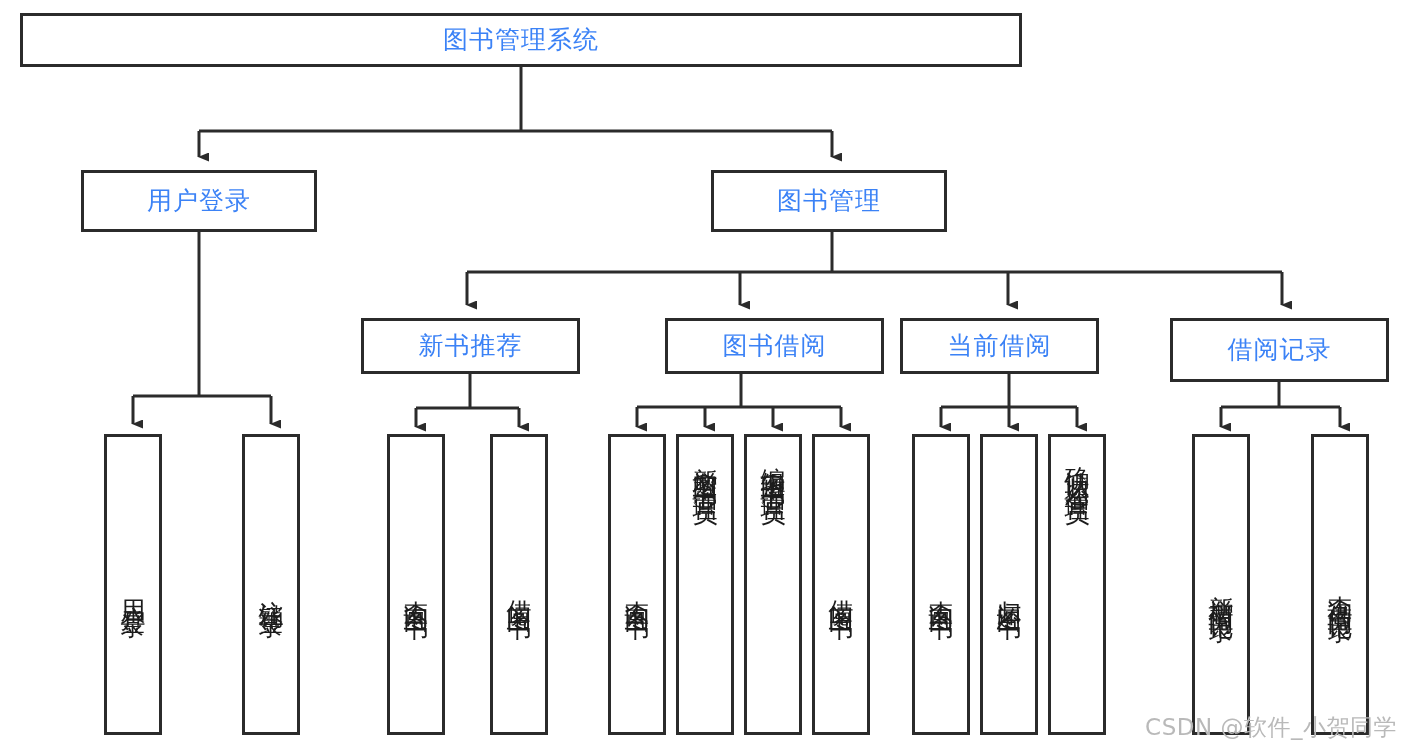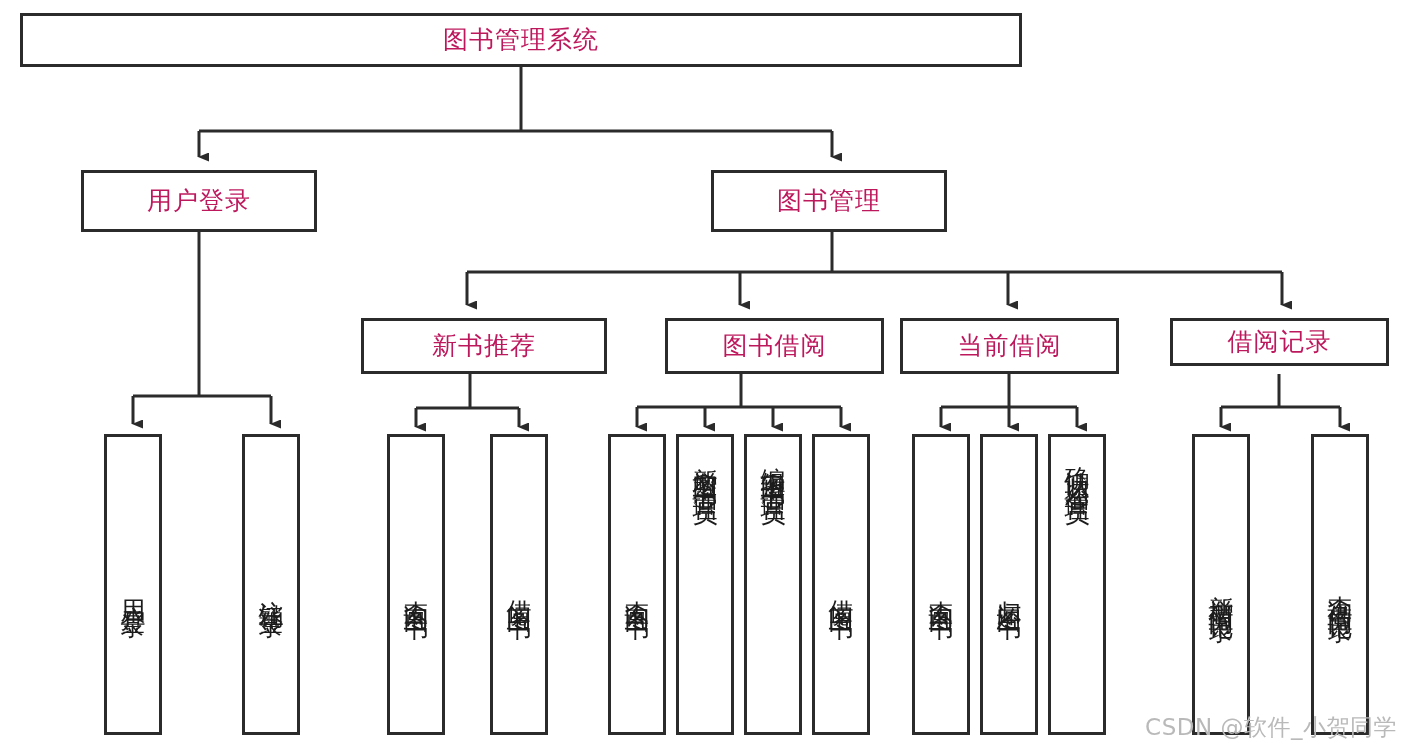--- a/index.html
+++ b/index.html
@@ -25,21 +25,21 @@
     position: absolute;
     box-sizing: border-box;
     border: 3px solid #2b2b2b;
     background: #ffffff;
     display: flex;
     align-items: center;
     justify-content: center;
   }
   .node-label-h {
     font-size: 25px;
-    color: #be185d;
+    color: #3b82f6;
     letter-spacing: 1px;
     line-height: 1.2;
     white-space: nowrap;
   }
   .node-box.vertical {
     align-items: flex-start;
     justify-content: center;
     padding-top: 10px;
   }
   .node-label-v {
@@ -132,30 +132,30 @@
     <span class="node-label-h">图书管理系统</span>
   </div>
 
   <div class="node-box" style="left:81px; top:170px; width:236px; height:62px;">
     <span class="node-label-h">用户登录</span>
   </div>
   <div class="node-box" style="left:711px; top:170px; width:236px; height:62px;">
     <span class="node-label-h">图书管理</span>
   </div>
 
-  <div class="node-box" style="left:361px; top:318px; width:246px; height:56px;">
+  <div class="node-box" style="left:361px; top:318px; width:219px; height:56px;">
     <span class="node-label-h">新书推荐</span>
   </div>
   <div class="node-box" style="left:632px; top:318px; width:219px; height:56px;margin-left:33px;">
     <span class="node-label-h">图书借阅</span>
   </div>
-  <div class="node-box" style="left:900px; top:318px; width:219px; height:56px;">
+  <div class="node-box" style="left:900px; top:318px; width:199px; height:56px;">
     <span class="node-label-h">当前借阅</span>
   </div>
-  <div class="node-box" style="left:1170px; top:318px; width:219px; height:48px;">
+  <div class="node-box" style="left:1170px; top:318px; width:219px; height:64px;">
     <span class="node-label-h">借阅记录</span>
   </div>
 
   <div class="node-box vertical center-v" style="left:104px; top:434px; width:58px; height:301px;">
     <span class="node-label-v">用户登录</span>
   </div>
   <div class="node-box vertical center-v" style="left:242px; top:434px; width:58px; height:301px;">
     <span class="node-label-v">注销登录</span>
   </div>
 

